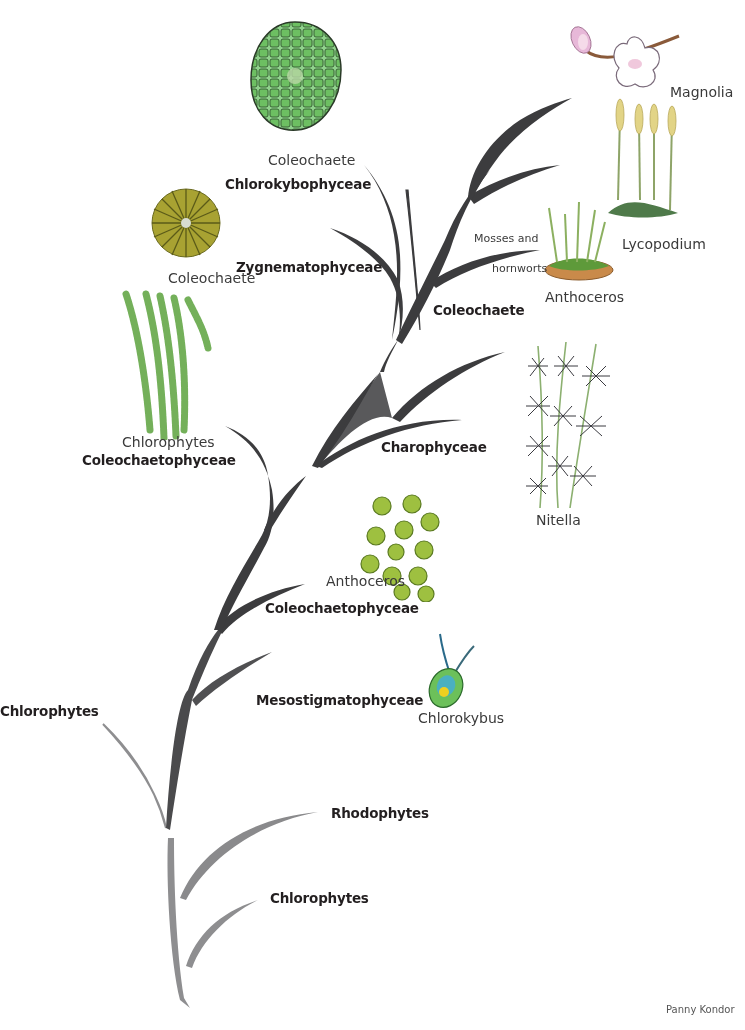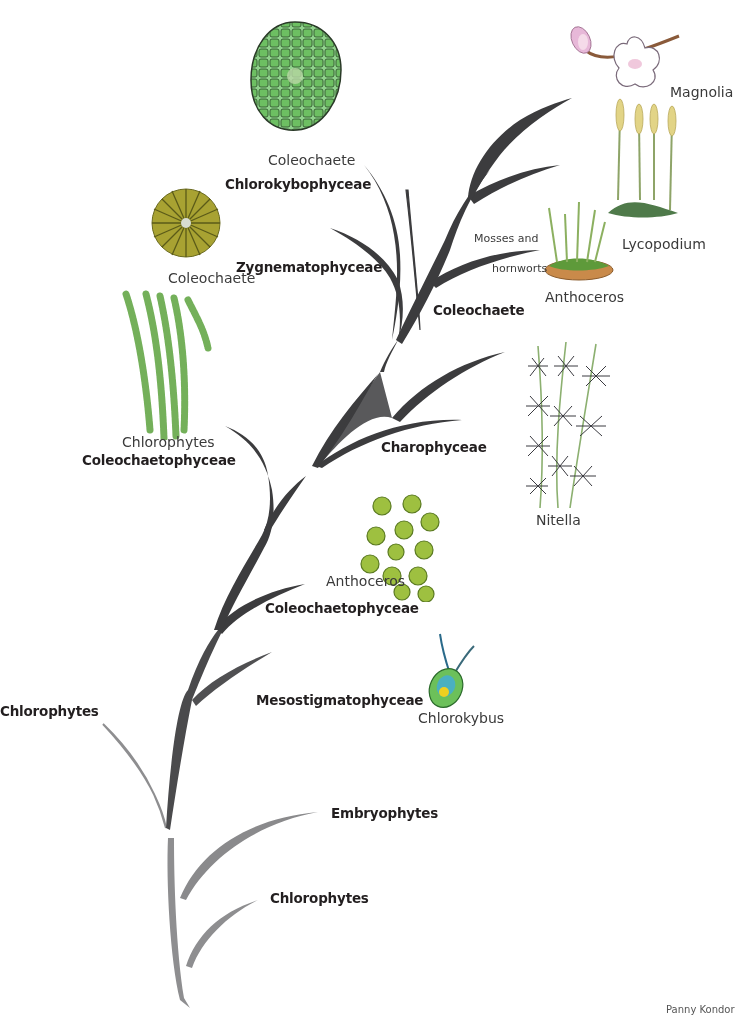--- a/index.html
+++ b/index.html
@@ -174,21 +174,21 @@
 </svg>
 
 <div class="lbl" style="left:225px;top:176px">Chlorokybophyceae</div>
 <div class="lbl" style="left:236px;top:259px">Zygnematophyceae</div>
 <div class="lbl" style="left:433px;top:302px">Coleochaete</div>
 <div class="lbl" style="left:82px;top:452px">Coleochaetophyceae</div>
 <div class="lbl" style="left:381px;top:439px">Charophyceae</div>
 <div class="lbl" style="left:265px;top:600px">Coleochaetophyceae</div>
 <div class="lbl" style="left:256px;top:692px">Mesostigmatophyceae</div>
 <div class="lbl" style="left:0px;top:703px">Chlorophytes</div>
-<div class="lbl" style="left:331px;top:805px">Embryophytes</div>
+<div class="lbl" style="left:331px;top:805px">Rhodophytes</div>
 <div class="lbl" style="left:270px;top:890px">Chlorophytes</div>
 
 <div class="sub" style="left:474px;top:232px">Mosses and</div>
 <div class="sub" style="left:492px;top:262px">hornworts</div>
 
 <div class="sp" style="left:670px;top:84px">Magnolia</div>
 <div class="sp" style="left:622px;top:236px">Lycopodium</div>
 <div class="sp" style="left:545px;top:289px">Anthoceros</div>
 <div class="sp" style="left:268px;top:152px">Coleochaete</div>
 <div class="sp" style="left:168px;top:270px">Coleochaete</div>

